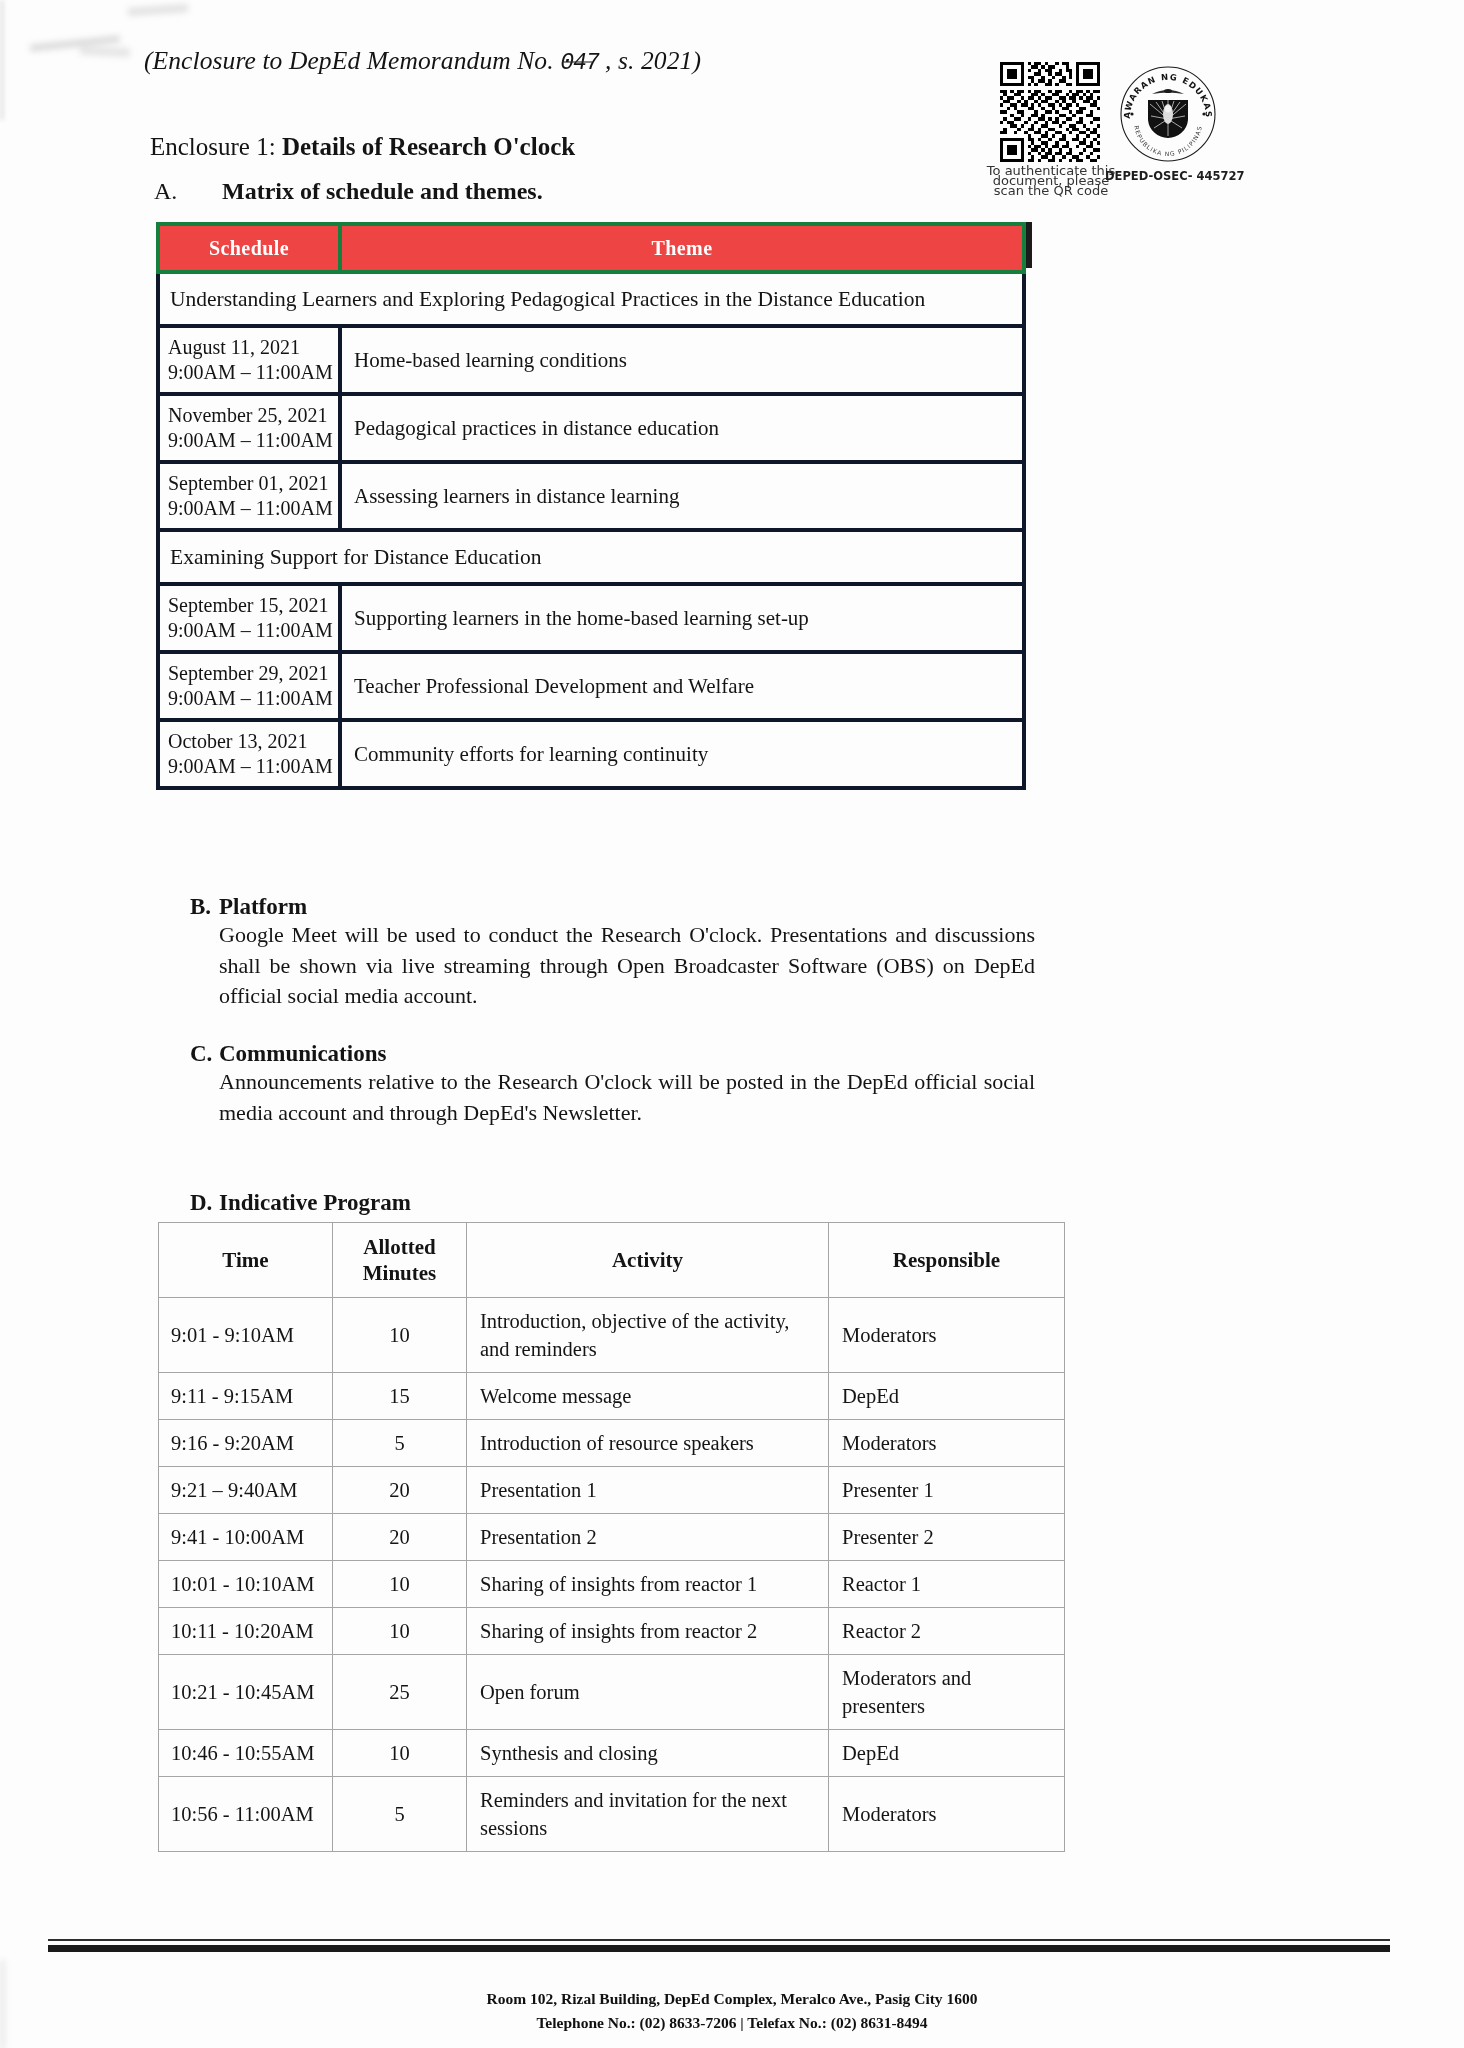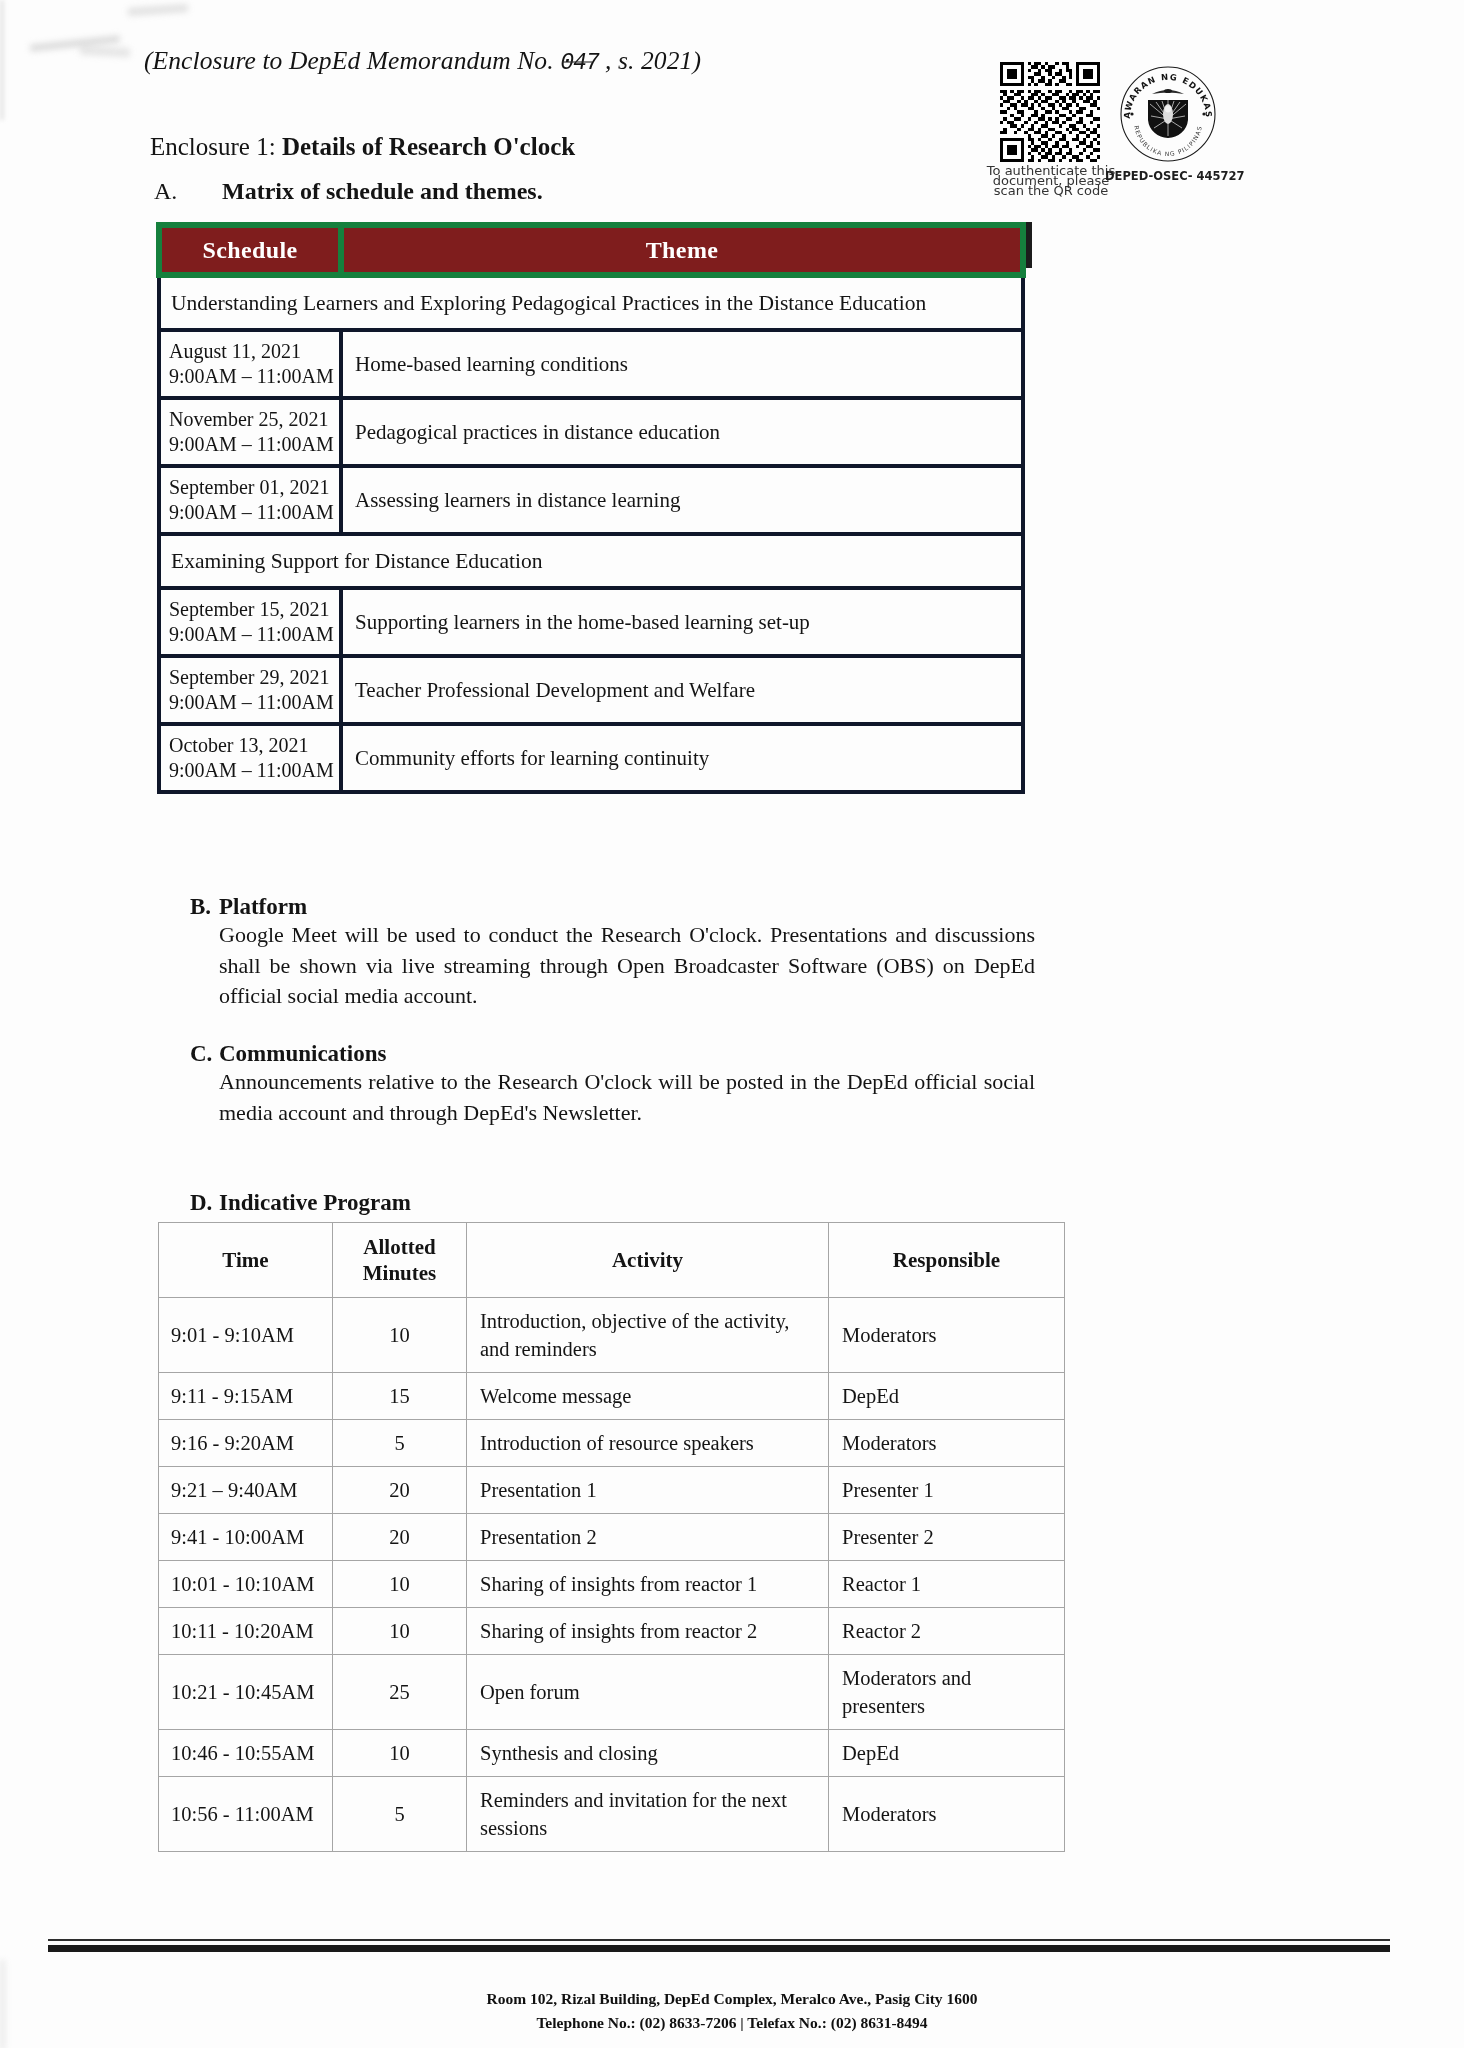--- a/index.html
+++ b/index.html
@@ -134,27 +134,27 @@
     width: 870px;
     border-collapse: collapse;
     table-layout: fixed;
   }
   .matrix td, .matrix th {
     border: 4px solid #0f172a;
     padding: 0;
     vertical-align: middle;
   }
   .matrix thead th {
-    background: #7f1d1d;
+    background: #ef4444;
     color: #ffffff;
-    font-size: 24px;
+    font-size: 20px;
     font-weight: bold;
     height: 44px;
     text-align: center;
-    border: 6px solid #15803d;
+    border: 4px solid #15803d;
     letter-spacing: .4px;
   }
   .matrix thead th.sched-h { width: 182px; }
   .matrix .band td {
     font-size: 21.5px;
     padding: 9px 8px 9px 10px;
     height: 32px;
   }
   .matrix td.when {
     width: 182px;

